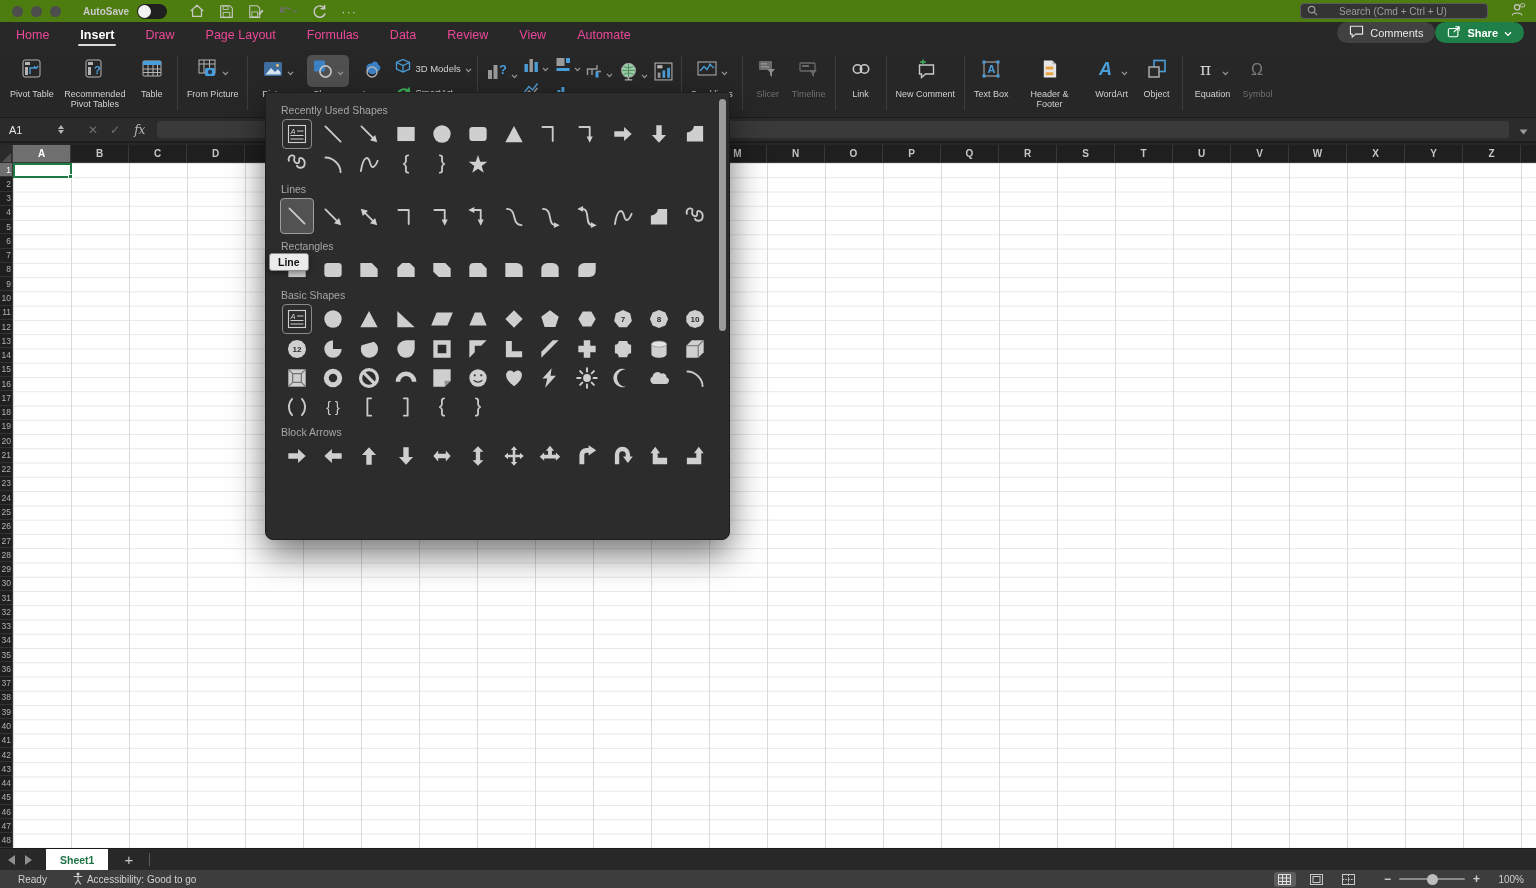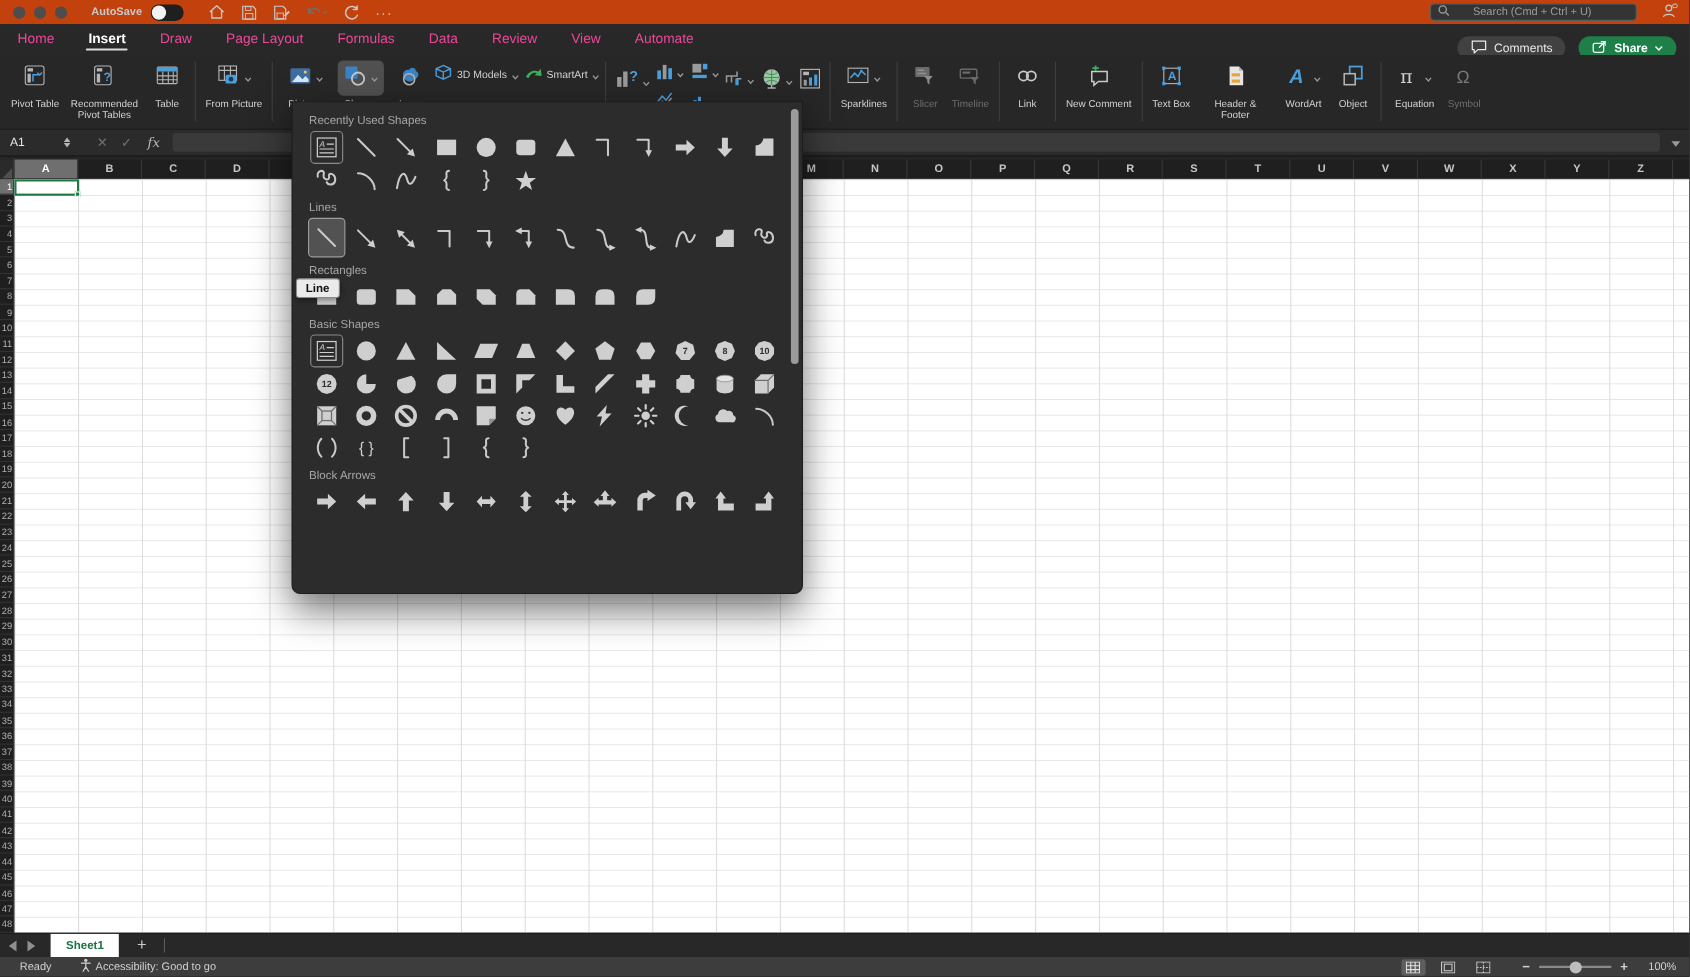--- a/index.html
+++ b/index.html
@@ -1,54 +1,54 @@
 <!DOCTYPE html>
 <html><head>
 <meta charset="utf-8">
 <style>
   * { margin:0; padding:0; box-sizing:border-box; }
   html,body { background:#1c1c1c; }
   body { font-family:"Liberation Sans", sans-serif; }
   .app { position:relative; width:1536px; height:888px; overflow:hidden; background:#272727; }
 
   
-  .titlebar { position:absolute; left:0; top:0; width:1536px; height:22px; background:#c2410c; display:flex; align-items:center; }
+  .titlebar { position:absolute; left:0; top:0; width:1536px; height:22px; background:#4d7c0f; display:flex; align-items:center; }
   .traffic { display:flex; gap:8px; margin-left:12px; }
   .traffic span { width:11px; height:11px; border-radius:50%; background:#4d4d4d; display:block; }
   .autosave { margin-left:22px; font-size:10px; font-weight:bold; color:#c9c9c9; }
   .toggle { margin-left:8px; width:30px; height:15px; border-radius:8px; background:#1f1f1f; position:relative; display:inline-block; }
   .toggle .knob { position:absolute; left:1px; top:1px; width:13px; height:13px; border-radius:50%; background:#f2f2f2; }
   .tb-icons { display:flex; align-items:center; gap:14px; margin-left:22px; }
   .tb-icons .ti { display:flex; align-items:center; }
   .tb-title { position:absolute; left:0; right:0; text-align:center; font-size:11.5px; color:#ececec; pointer-events:none; }
   .searchbox { position:absolute; right:48px; top:3px; width:188px; height:16px; border:1px solid #5c5c5c; border-radius:4px; background:#343434; display:flex; align-items:center; gap:5px; padding:0 6px; }
   .searchbox .ph { font-size:10px; color:#9c9c9c; white-space:nowrap;margin-left:16px; }
   .person { position:absolute; right:10px; top:2px; }
 
   
   .tabrow { position:absolute; left:0; top:22px; width:1536px; height:28px; background:#282828; display:flex; align-items:center; }
   .tabs { display:flex; gap:27px; margin-left:14px; }
   .tab { font-size:12.5px; color:#ec4899; padding:4px 2px 6px 2px; position:relative; cursor:default; }
   .tab.active { color:#ffffff; font-weight:bold; }
   .tab.active::after { content:""; position:absolute; left:0; right:0; bottom:2px; height:2px; background:#dcdcdc; border-radius:1px; }
-  .tab-actions { position:absolute; right:12px; top:11px; display:flex; gap:12px; }
+  .tab-actions { position:absolute; right:12px; top:0; display:flex; }
   .pill { height:21px; border-radius:10.5px; display:flex; align-items:center; gap:6px; padding:0 12px; font-size:11px; }
   .pill.comments { background:#414141; color:#e8e8e8; }
   .pill.share { background:#1e8048; color:#ffffff; font-weight:bold; }
 
   
   .ribbon { position:absolute; left:0; top:50px; width:1536px; height:68px; background:#272727; border-bottom:1px solid #1b1b1b; }
   .ribbon-groups { display:flex; align-items:flex-start; height:100%; padding:4px 0 0 6px; }
   .rsep { width:1px; background:#3e3e3e; height:54px; margin:2px 5px 0 5px; flex:0 0 1px; }
   .rbtn { display:flex; flex-direction:column; align-items:center; padding:1px 4px; }
   .rbtn .iconwrap { height:32px; display:flex; align-items:center; gap:3px; padding:2px 5px; border-radius:5px; }
   .rbtn.active .iconwrap { background:#505050; }
   .rlabel { font-size:9px; line-height:1.15; color:#d2d2d2; text-align:center; max-width:66px; margin-top:2px; }
   .rbtn.disabled .rlabel { color:#6f6f6f; }
-  .rstack { display:flex; flex-direction:row; gap:5px; padding-top:4px; margin-left:2px; }
+  .rstack { display:flex; flex-direction:column; gap:5px; padding-top:4px; margin-left:2px; }
   .rstackrow { display:flex; align-items:center; gap:4px; }
   .rstackrow .slabel { font-size:9.5px; color:#d2d2d2; }
   .rmini { display:flex; align-items:center; gap:3px; padding:8px 3px; }
   .rgrid4 { display:grid; grid-template-columns:auto auto; gap:4px 6px; padding:2px 2px; }
   .rgrid4 .cell { display:flex; align-items:center; gap:2px; }
 
   
   .fbar { position:absolute; left:0; top:118px; width:1536px; height:25px; background:#2b2b2b; display:flex; align-items:center; border-bottom:2px solid #1d1d1d; }
   .namebox { width:58px; padding-left:9px; font-size:11px; color:#e6e6e6; }
   .stepper { display:flex; flex-direction:column; gap:1px; margin-right:10px; }

